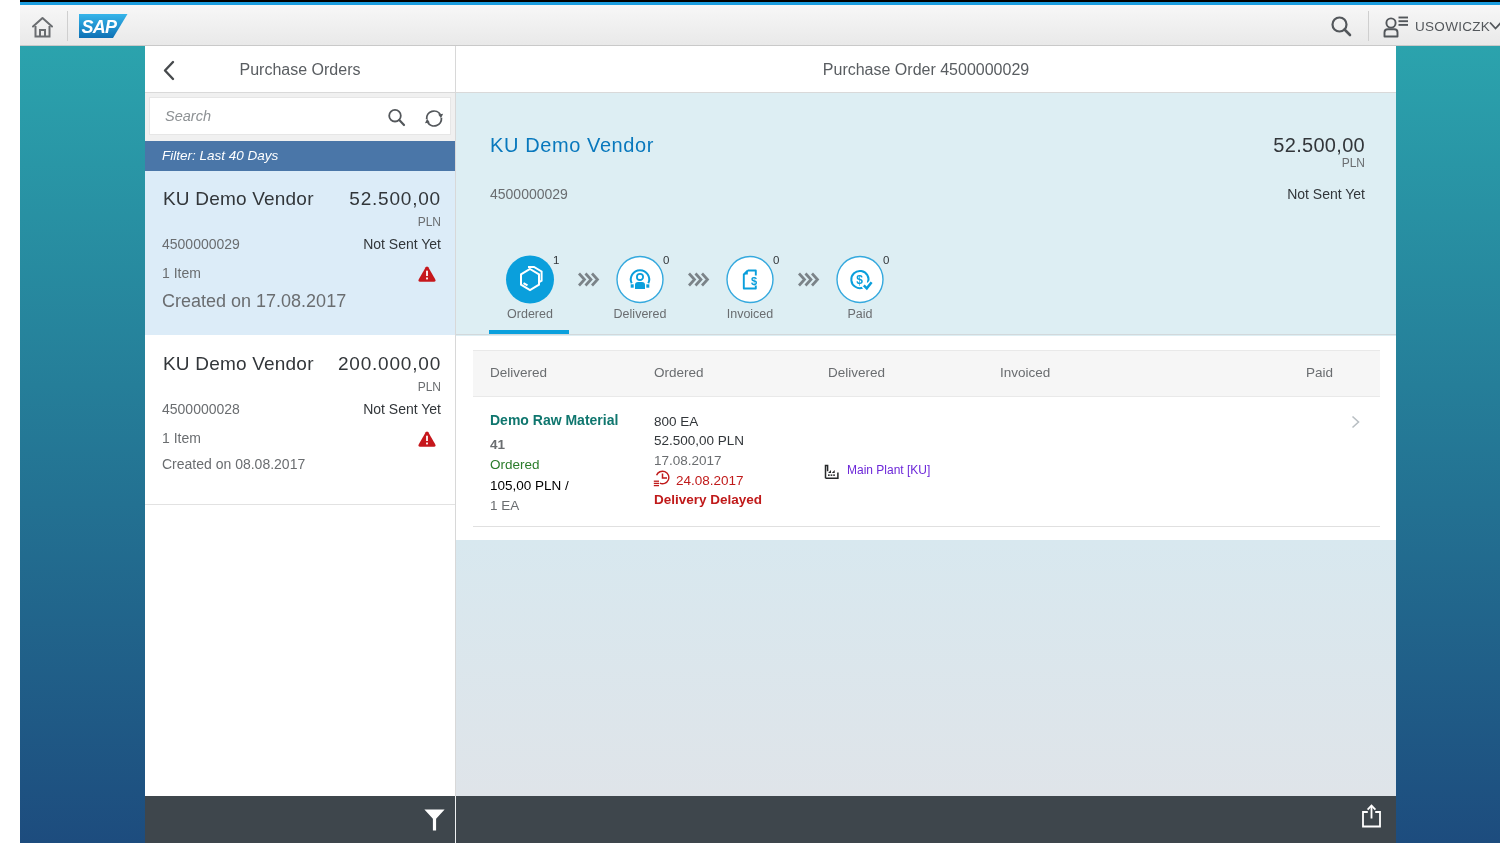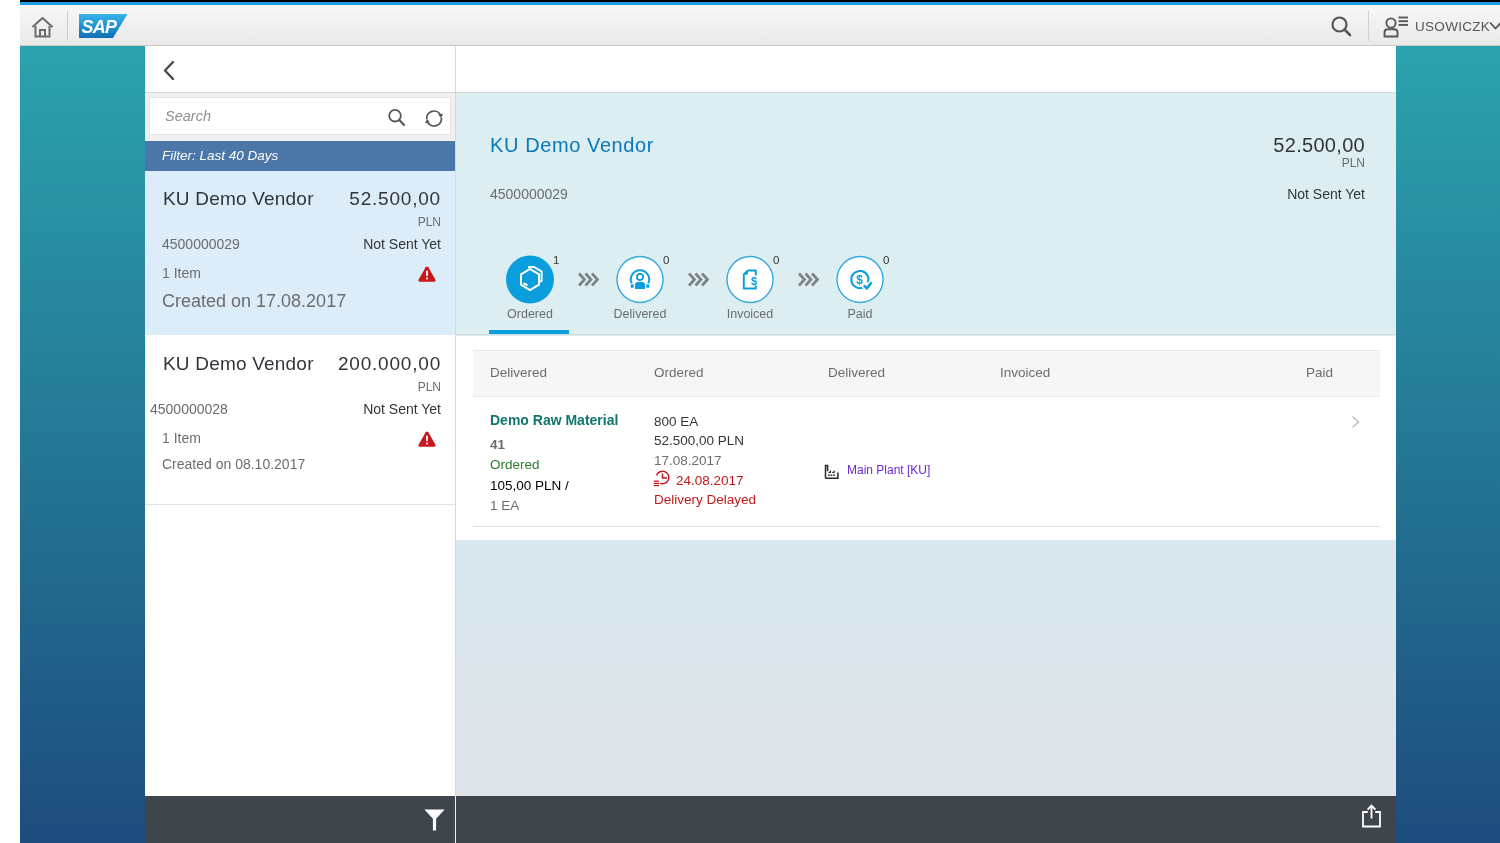--- a/index.html
+++ b/index.html
@@ -51,20 +51,21 @@
   <svg class="abs" style="left:1489px;top:21px;" width="13" height="10" viewBox="0 0 13 10">
     <path d="M1 1.5 L6.5 7.5 L12 1.5" fill="none" stroke="#53575b" stroke-width="1.8"></path>
   </svg>
 
   <div class="abs" style="left:145px;top:46px;width:310px;height:750px;background:#fff;"></div>
 
   <div class="abs" style="left:145px;top:46px;width:310px;height:46px;background:#fff;border-bottom:1px solid #d9d9d9;"></div>
   <svg class="abs" style="left:162px;top:60px;" width="13" height="21" viewBox="0 0 13 21">
     <path d="M11 2 L3 10.5 L11 19" fill="none" stroke="#474a4d" stroke-width="2.4" stroke-linecap="round" stroke-linejoin="round"></path>
   </svg>
+  <div class="txt" style="left:145px;top:61px;width:310px;text-align:center;font-size:16px;color:#595d61;">Purchase Orders</div>
 
   <div class="abs" style="left:145px;top:93px;width:310px;height:48px;background:#f0f0f0;"></div>
   <div class="abs" style="left:149px;top:97px;width:302px;height:38px;background:#fff;border:1px solid #e6e6e6;box-sizing:border-box;"></div>
   <div class="txt" style="left:165px;top:108px;font-size:14.5px;font-style:italic;color:#8d9194;">Search</div>
   <svg class="abs" style="left:388px;top:109px;" width="18" height="18" viewBox="0 0 18 18">
     <circle cx="7" cy="6.7" r="5.8" fill="none" stroke="#53575b" stroke-width="1.8"></circle>
     <line x1="11.3" y1="11" x2="16" y2="16" stroke="#53575b" stroke-width="2.2" stroke-linecap="round"></line>
   </svg>
   <svg class="abs" style="left:421px;top:105px;" width="27" height="27" viewBox="0 0 30 30">
     <g fill="none" stroke="#53575b" stroke-width="2">
@@ -89,33 +90,34 @@
     <path d="M7.7 1.3 Q9 -0.4 10.3 1.3 L17.2 13.2 Q18.3 15.7 15.8 15.7 L2.2 15.7 Q-0.3 15.7 0.8 13.2 Z" fill="#c6171c"></path>
     <rect x="8.1" y="4.7" width="1.8" height="5.3" fill="#fff"></rect>
     <rect x="8.1" y="11.5" width="1.8" height="1.9" fill="#fff"></rect>
   </svg>
   <div class="txt" style="left:162px;top:290.5px;font-size:18px;color:#6a6d70;">Created on 17.08.2017</div>
 
   <div class="abs" style="left:145px;top:335px;width:310px;height:170px;background:#fff;border-bottom:1px solid #e2e2e2;box-sizing:border-box;"></div>
   <div class="txt" style="left:163px;top:353px;font-size:19px;letter-spacing:0.2px;color:#32363a;">KU Demo Vendor</div>
   <div class="txt" style="right:1059px;top:353px;font-size:19px;letter-spacing:0.8px;color:#32363a;">200.000,00</div>
   <div class="txt" style="right:1059px;top:380px;font-size:12px;color:#6a6d70;">PLN</div>
-  <div class="txt" style="left:150px;top:400.5px;font-size:14px;color:#6a6d70;text-align:right;">4500000028</div>
+  <div class="txt" style="left:162px;top:400.5px;font-size:14px;color:#6a6d70;text-align:right;">4500000028</div>
   <div class="txt" style="right:1059px;top:400.5px;font-size:14px;color:#32363a;">Not Sent Yet</div>
   <div class="txt" style="left:162px;top:429.5px;font-size:14px;color:#6a6d70;">1 Item</div>
   <svg class="abs" style="left:417.5px;top:431px;" width="18" height="16" viewBox="0 0 18 16">
     <path d="M7.7 1.3 Q9 -0.4 10.3 1.3 L17.2 13.2 Q18.3 15.7 15.8 15.7 L2.2 15.7 Q-0.3 15.7 0.8 13.2 Z" fill="#c6171c"></path>
     <rect x="8.1" y="4.7" width="1.8" height="5.3" fill="#fff"></rect>
     <rect x="8.1" y="11.5" width="1.8" height="1.9" fill="#fff"></rect>
   </svg>
-  <div class="txt" style="left:162px;top:455.5px;font-size:14px;color:#6a6d70;">Created on 08.10.2017</div>
+  <div class="txt" style="left:162px;top:455.5px;font-size:14px;color:#6a6d70;">Created on 08.08.2017</div>
 
   <div class="abs" style="left:456px;top:46px;width:940px;height:750px;background:#fff;"></div>
 
   <div class="abs" style="left:456px;top:46px;width:940px;height:46px;background:#fff;border-bottom:1px solid #d9d9d9;"></div>
+  <div class="txt" style="left:456px;top:61px;width:940px;text-align:center;font-size:16px;color:#595d61;">Purchase Order 4500000029</div>
 
   <div class="abs" style="left:456px;top:93px;width:940px;height:243px;background:#ddeef3;"></div>
   <div class="txt" style="left:490px;top:133.5px;font-size:20px;letter-spacing:0.6px;color:#0878bd;">KU Demo Vendor</div>
   <div class="txt" style="right:135px;top:133.5px;font-size:20px;letter-spacing:0.3px;color:#32363a;">52.500,00</div>
   <div class="txt" style="right:135px;top:156px;font-size:12px;color:#6a6d70;">PLN</div>
   <div class="txt" style="left:490px;top:186px;font-size:14px;color:#6a6d70;">4500000029</div>
   <div class="txt" style="right:135px;top:186px;font-size:14px;color:#32363a;">Not Sent Yet</div>
 
   <svg class="abs" style="left:480px;top:250px;" width="420" height="60" viewBox="0 0 420 60">
 
@@ -195,21 +197,21 @@
   <div class="txt" style="left:654px;top:433px;font-size:13.5px;color:#32363a;">52.500,00 PLN</div>
   <div class="txt" style="left:654px;top:452.5px;font-size:13.5px;color:#6a6d70;">17.08.2017</div>
   <svg class="abs" style="left:653px;top:470px;" width="17" height="17" viewBox="0 0 17 17">
     <path d="M3.58,5.35 A6.3,6.3 0 1 1 6.84,13.21" fill="none" stroke="#c01a1a" stroke-width="1.4"></path>
     <path d="M9.5,3.6 L9.5,7.9 L14.0,7.9" fill="none" stroke="#c01a1a" stroke-width="1.5"></path>
     <line x1="0.8" y1="11.2" x2="6" y2="11.2" stroke="#c01a1a" stroke-width="1.3"></line>
     <line x1="0.8" y1="13.4" x2="6" y2="13.4" stroke="#c01a1a" stroke-width="1.3"></line>
     <line x1="0.8" y1="15.6" x2="6" y2="15.6" stroke="#c01a1a" stroke-width="1.3"></line>
   </svg>
   <div class="txt" style="left:676px;top:472.5px;font-size:13.5px;color:#c01a1a;">24.08.2017</div>
-  <div class="txt" style="left:654px;top:492px;font-size:13.5px;color:#c01a1a;">Delivery Delayed</div>
+  <div class="txt" style="left:654px;top:492px;font-size:13.5px;color:#c01a1a;font-weight:bold;">Delivery Delayed</div>
   <svg class="abs" style="left:824px;top:463.5px;" width="16" height="16" viewBox="0 0 16 16">
     <path d="M1.5,14.2 L1.5,1.6 L3.6,1.6 L3.6,7.2" fill="none" stroke="#26282a" stroke-width="1.5"></path>
     <polygon points="4.1,8.9 7,6.1 7,8.9" fill="#26282a"></polygon>
     <polygon points="7.8,8.9 10.7,6.1 10.7,8.9" fill="#26282a"></polygon>
     <path d="M1.5,14.2 L13.9,14.2 L13.9,8.6" fill="none" stroke="#26282a" stroke-width="1.5"></path>
     <rect x="4" y="10.4" width="1.7" height="1.5" fill="#26282a"></rect>
     <rect x="6.6" y="10.4" width="1.7" height="1.5" fill="#26282a"></rect>
     <rect x="9.2" y="10.4" width="1.7" height="1.5" fill="#26282a"></rect>
   </svg>
   <div class="txt" style="left:847px;top:463px;font-size:12px;color:#6d28d9;">Main Plant [KU]</div>

